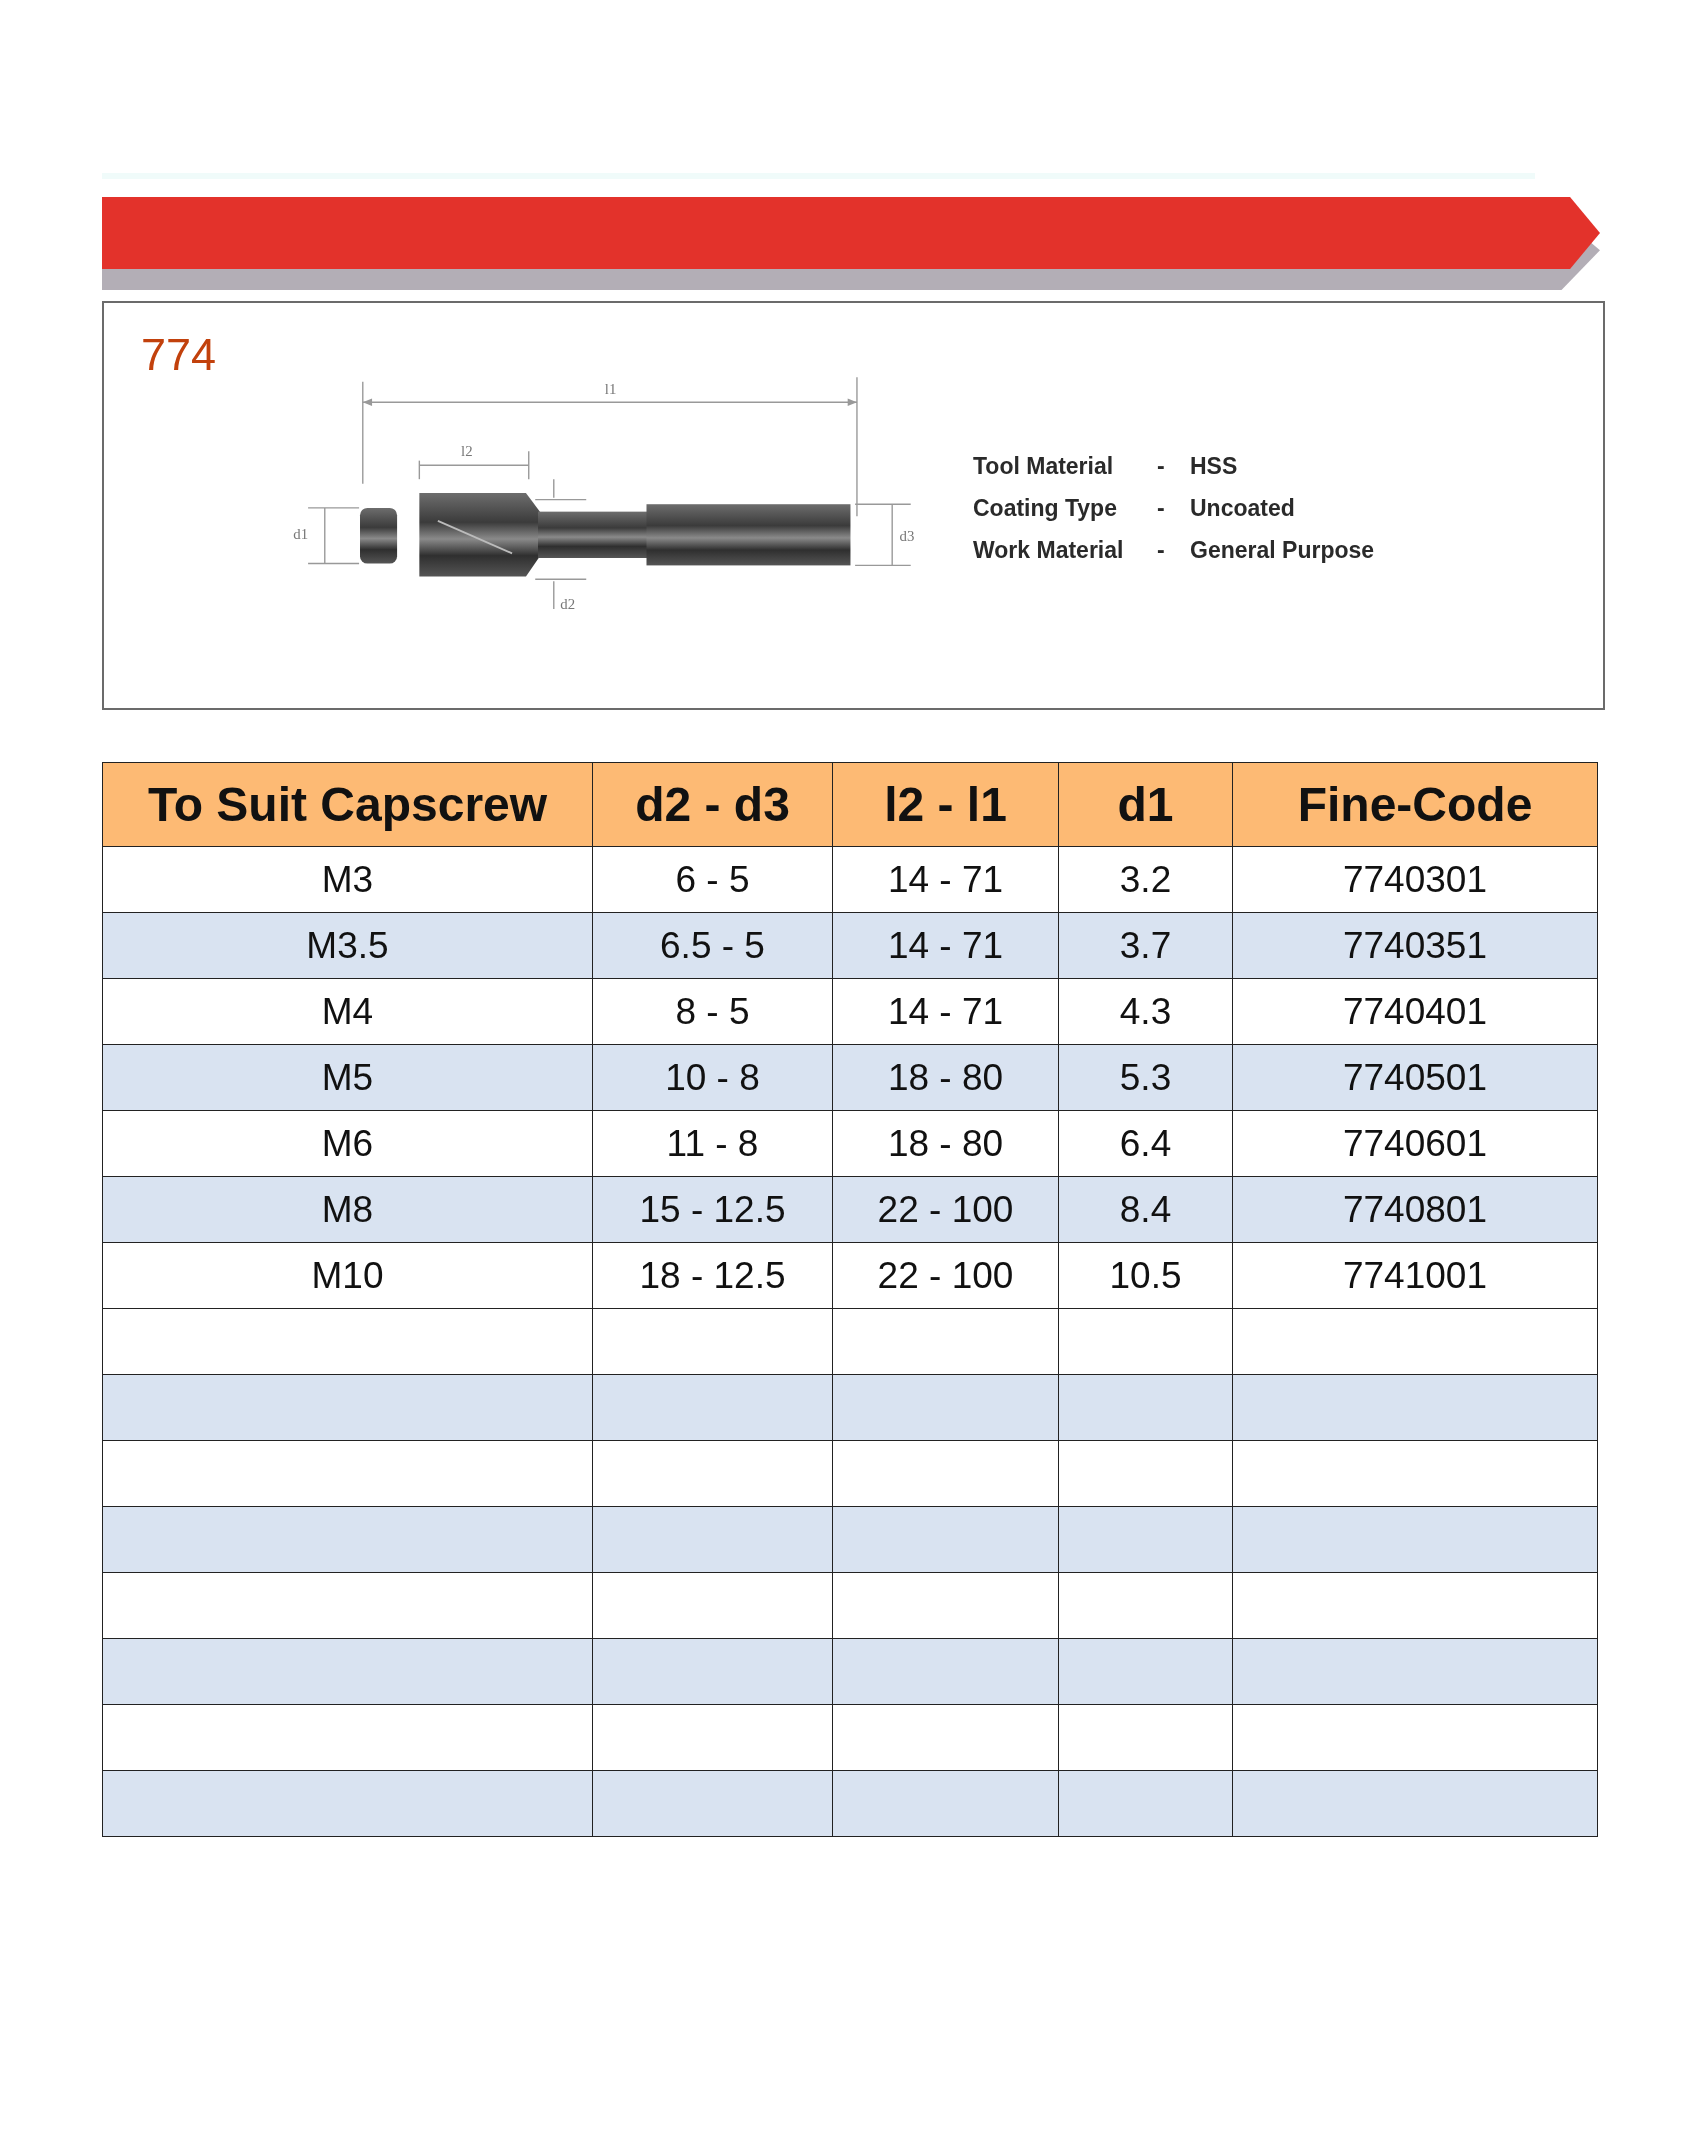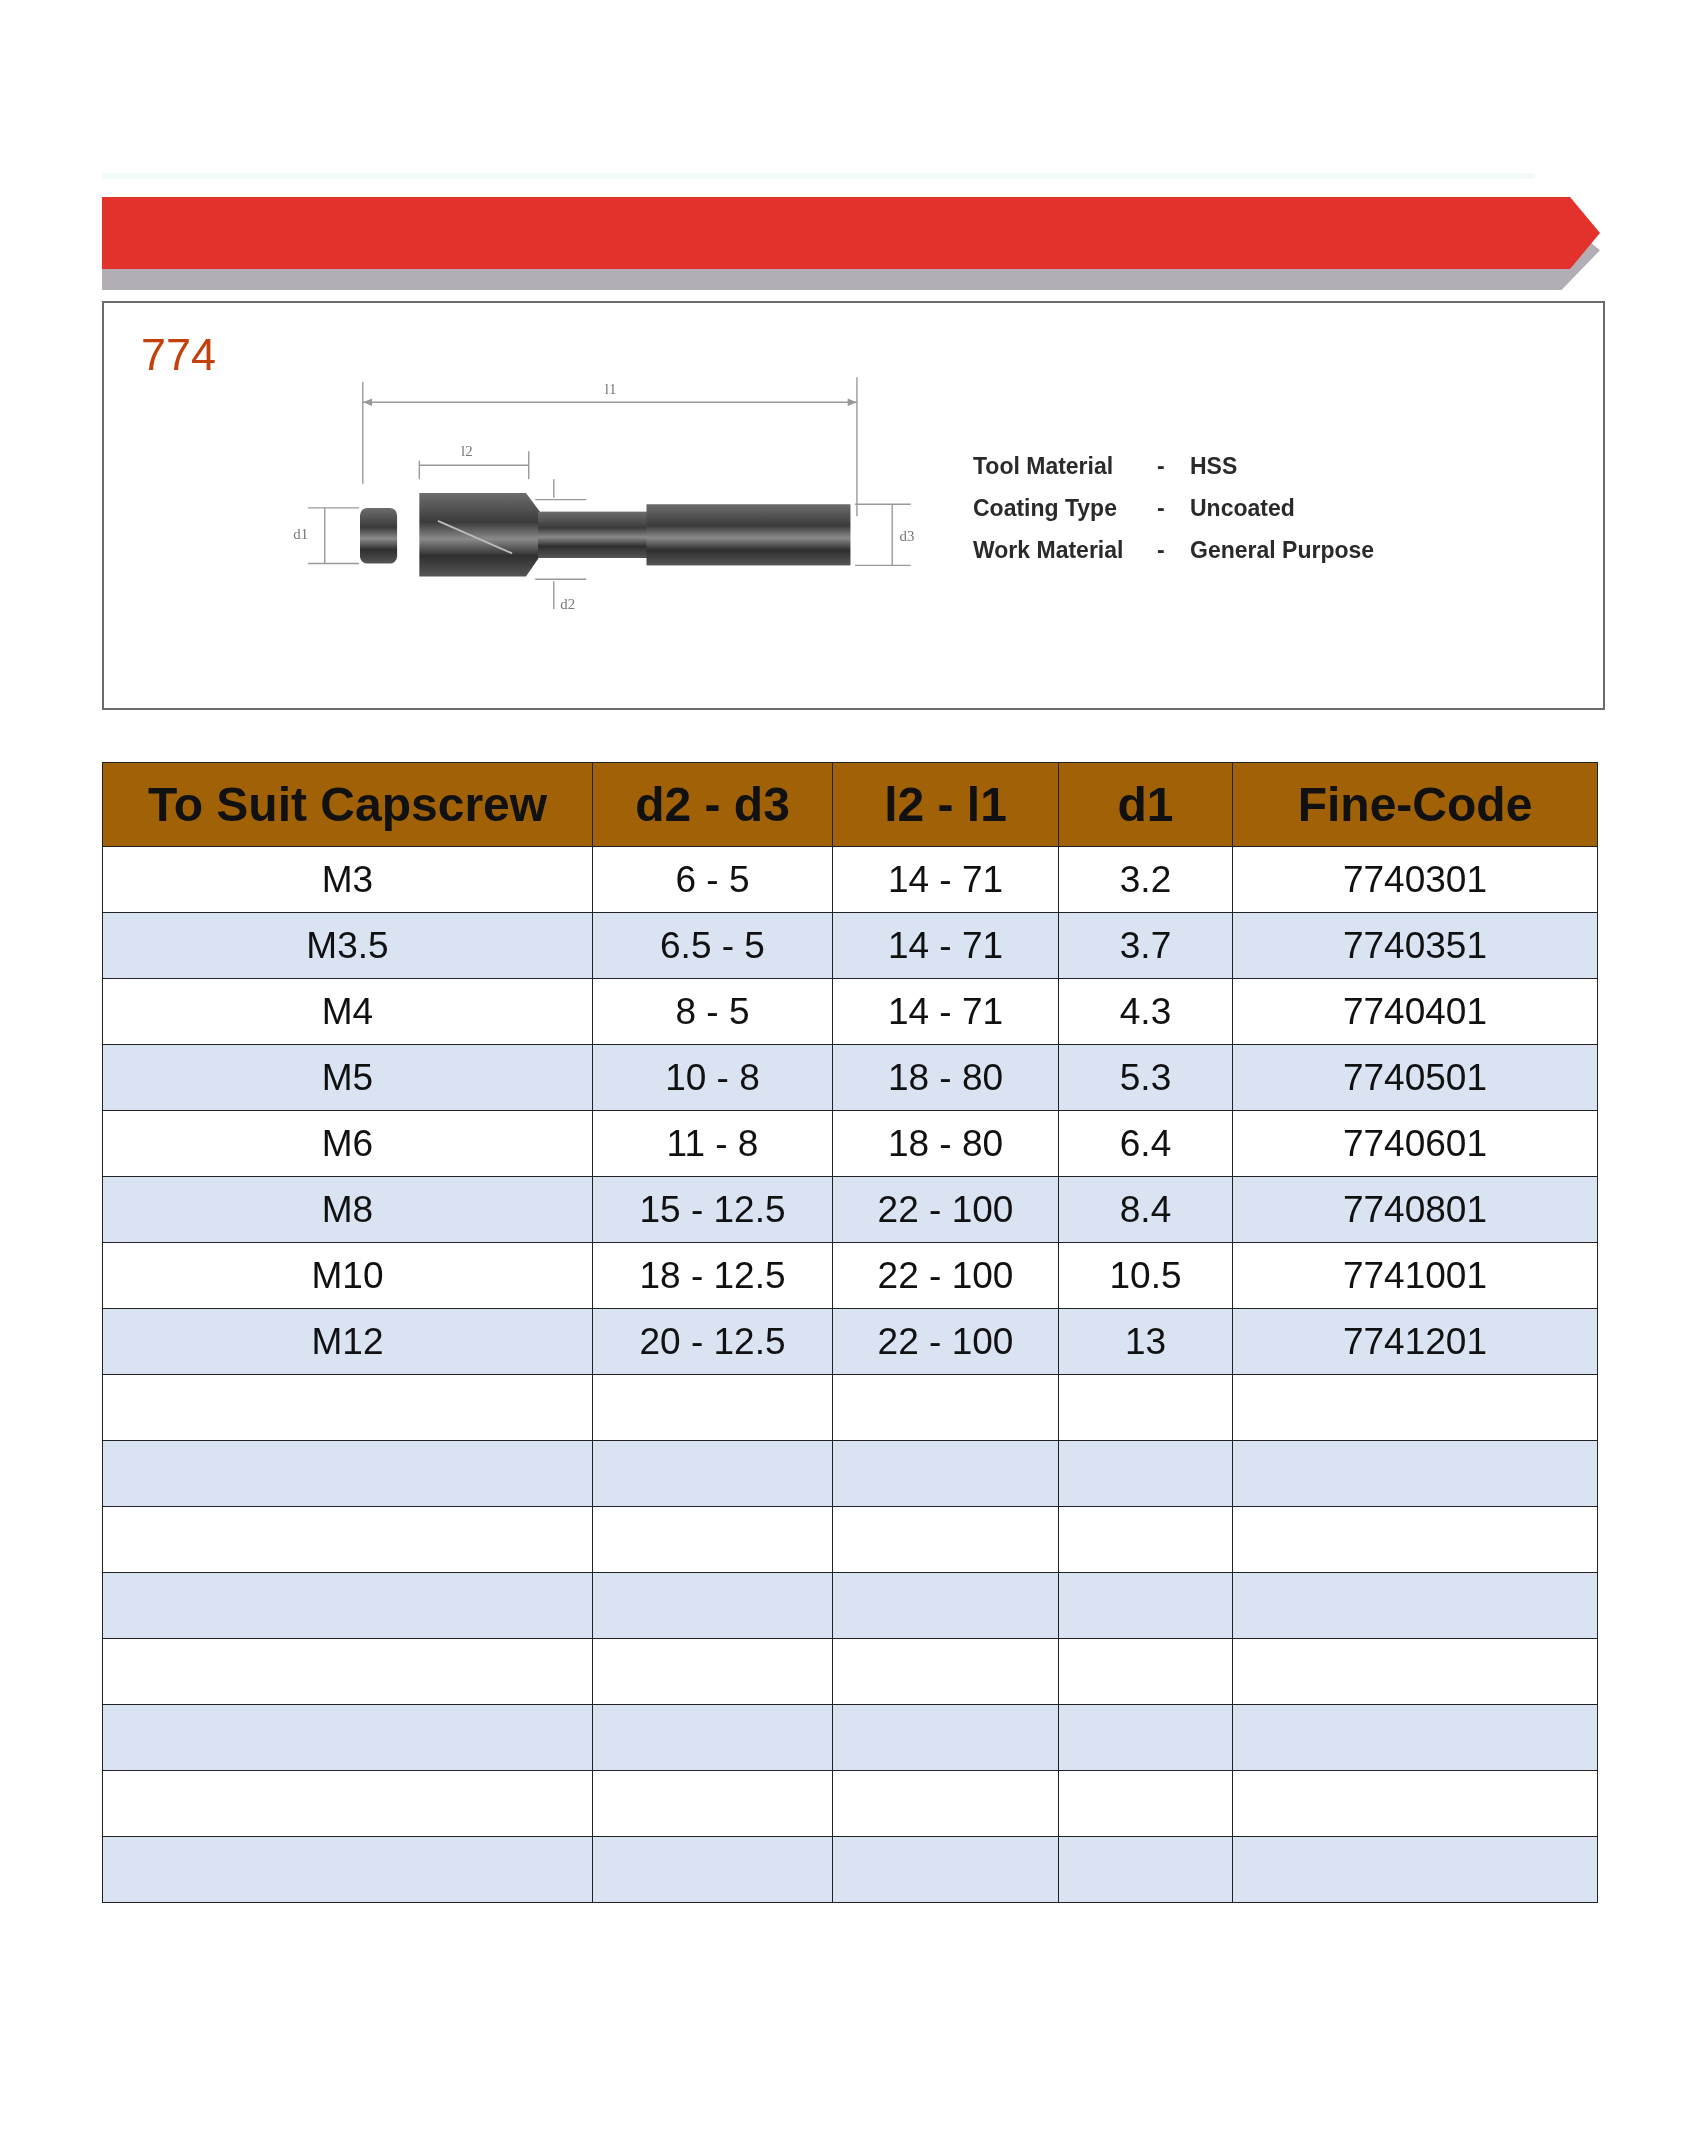--- a/index.html
+++ b/index.html
@@ -16,21 +16,21 @@
   .model-no { position:absolute; left:37px; top:26px; font-size:45px; color:#c2410c; }
   .drawing { position:absolute; left:167px; top:51px; width:649px; height:306px; }
   .specs { position:absolute; left:869px; top:137px; font-family:"Liberation Sans", sans-serif; font-weight:bold; font-size:23px; color:#2a2a2a; line-height:32px; }
   .spec-row { display:flex;margin-top:10px; }
   .spec-label { width:184px; }
   .spec-sep { width:33px; }
   .spec-value { }
 
   table.data { position:absolute; left:102px; top:762px; width:1496px; border-collapse:collapse; table-layout:fixed; }
   table.data td, table.data th { border:1.9px solid #222; text-align:center; padding:0; font-family:"DejaVu Sans", sans-serif; color:#111; }
-  table.data th { height:83px; background:#a16207; font-size:48px; font-weight:bold; font-family:"Liberation Sans", sans-serif; }
+  table.data th { height:83px; background:#fdba74; font-size:48px; font-weight:bold; font-family:"Liberation Sans", sans-serif; }
   table.data td { height:65px; font-size:37px; font-family:"Liberation Sans", sans-serif; }
   tr.alt td { background:#d9e3f1; }
   col.c1 { width:490px; } col.c2 { width:240px; } col.c3 { width:226px; } col.c4 { width:174px; } col.c5 { width:365px; }
 </style>
 </head>
 <body>
 
 <div class="topline"></div>
 
 <div class="banner">
@@ -167,27 +167,20 @@
         <td>8.4</td>
         <td>7740801</td>
       </tr>
       <tr>
         <td>M10</td>
         <td>18 - 12.5</td>
         <td>22 - 100</td>
         <td>10.5</td>
         <td>7741001</td>
       </tr>
-      <tr class="alt">
-        <td>M12</td>
-        <td>20 - 12.5</td>
-        <td>22 - 100</td>
-        <td>13</td>
-        <td>7741201</td>
-      </tr>
       <tr>
         <td></td>
         <td></td>
         <td></td>
         <td></td>
         <td></td>
       </tr>
       <tr class="alt">
         <td></td>
         <td></td>

